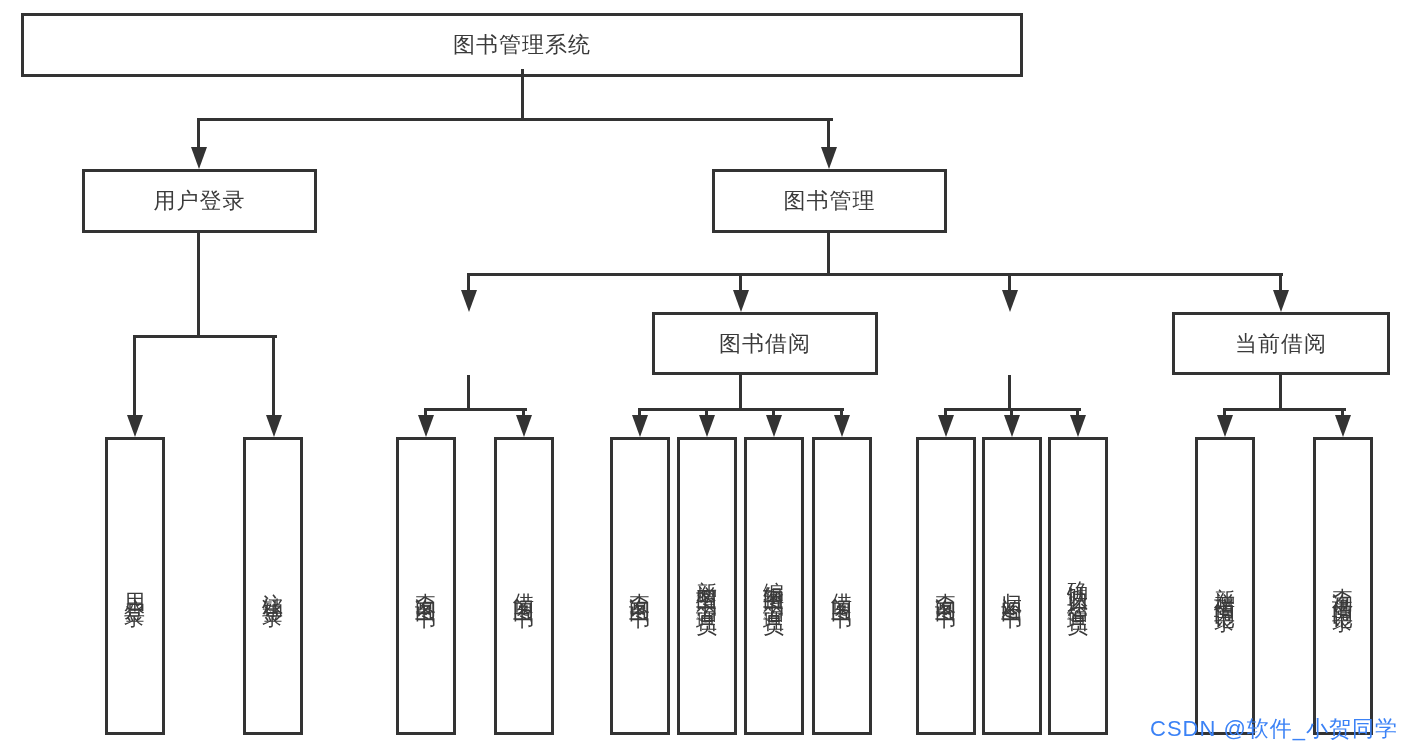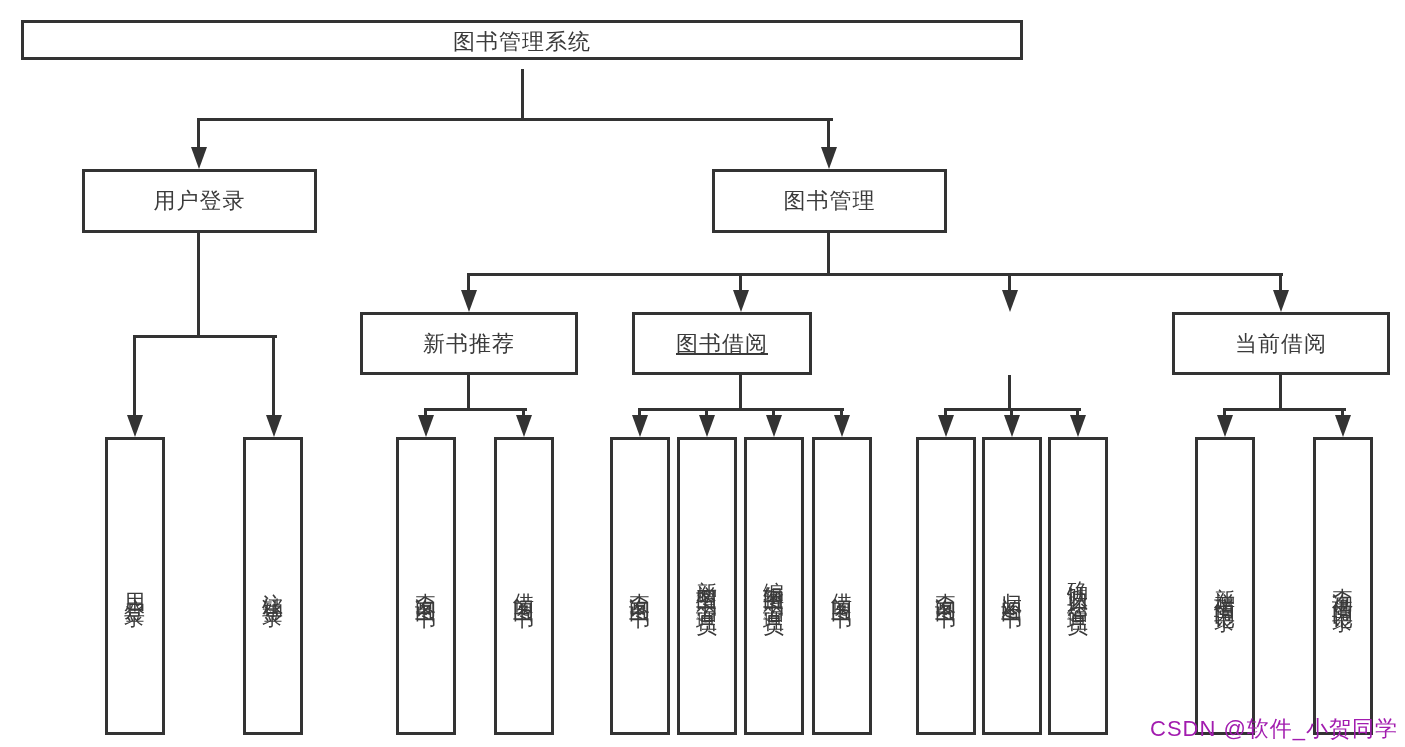--- a/index.html
+++ b/index.html
@@ -41,31 +41,31 @@
     position:absolute;
     width:0;height:0;
     border-left:8px solid transparent;
     border-right:8px solid transparent;
     border-top:22px solid #333333;
   }
   .watermark{
     position:absolute;
     left:1150px;top:714px;
     font-size:22px;
-    color:#a21caf;
+    color:#3b82f6;
     letter-spacing:1px;
     white-space:nowrap;
   }
 </style>
 </head>
 <body>
 
 <div id="canvas">
 
-  <div class="box" style="left:21px;top:20px;width:1002px;height:40px;align-items:flex-end;">
+  <div class="box" style="left:21px;top:13px;width:1002px;height:64px;">
     <span>图书管理系统</span>
   </div>
 
   <div class="vline" style="left:521px;top:69px;height:49px;"></div>
   <div class="hline" style="left:197px;top:118px;width:636px;"></div>
   <div class="vline" style="left:197px;top:118px;height:32px;"></div>
   <div class="arrow" style="left:191px;top:147px;"></div>
   <div class="vline" style="left:827px;top:118px;height:32px;"></div>
   <div class="arrow" style="left:821px;top:147px;"></div>
 
@@ -87,24 +87,21 @@
   <div class="hline" style="left:467px;top:273px;width:816px;"></div>
   <div class="vline" style="left:467px;top:273px;height:20px;"></div>
   <div class="arrow" style="left:461px;top:290px;"></div>
   <div class="vline" style="left:739px;top:273px;height:20px;"></div>
   <div class="arrow" style="left:733px;top:290px;"></div>
   <div class="vline" style="left:1008px;top:273px;height:20px;"></div>
   <div class="arrow" style="left:1002px;top:290px;"></div>
   <div class="vline" style="left:1279px;top:273px;height:20px;"></div>
   <div class="arrow" style="left:1273px;top:290px;"></div>
 
-  <div class="box" style="left:360px;top:312px;width:218px;height:63px;">
-    <span>新书推荐</span>
-  </div>
-  <div class="box" style="left:632px;top:312px;width:180px;height:63px;text-decoration:underline;">
+  <div class="box" style="left:652px;top:312px;width:226px;height:63px;">
     <span>图书借阅</span>
   </div>
   <div class="box" style="left:1172px;top:312px;width:218px;height:63px;">
     <span>当前借阅</span>
   </div>
 
   <div class="vline" style="left:467px;top:375px;height:33px;"></div>
   <div class="hline" style="left:424px;top:408px;width:103px;"></div>
   <div class="vline" style="left:424px;top:408px;height:12px;"></div>
   <div class="arrow" style="left:418px;top:415px;"></div>

